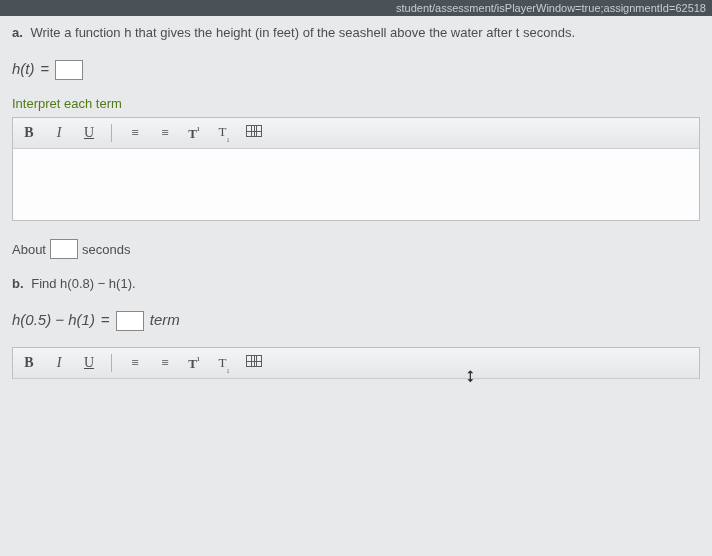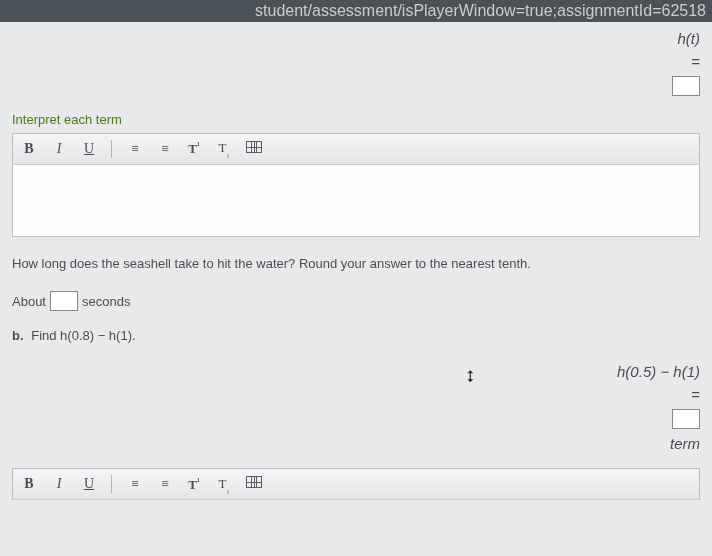--- a/index.html
+++ b/index.html
@@ -8,21 +8,21 @@
       background: #e8e9eb;
       width: 712px;
       height: 556px;
       overflow: hidden;
       color: #3a3e42;
       position: relative;
     }
     .url-bar {
       background: #4a5258;
       color: #c8cdd0;
-      font-size: 16px;
+      font-size: 11px;
       padding: 2px 6px;
       text-align: right;
       white-space: nowrap;
       overflow: hidden;
     }
     .content {
       padding: 8px 12px 0 12px;
     }
     .question-text {
       font-size: 13px;
@@ -33,23 +33,22 @@
     .part-label {
       font-weight: bold;
       margin-right: 4px;
     }
     .formula-line {
       font-size: 15px;
       color: #4a4e52;
       margin-bottom: 16px;
       font-style: italic;
       display: flex;
-      align-items: flex-end;
+      align-items: flex-start;
       gap: 6px;
-      flex-direction: column;
     }
     .formula-line .func { font-style: italic; }
     .formula-line .eq { font-style: normal; }
     .answer-box {
       display: inline-block;
       width: 28px;
       height: 20px;
       border: 1px solid #888;
       background: #fff;
       vertical-align: middle;
@@ -131,20 +130,24 @@
       pointer-events: none;
     }
   </style>
 </head>
 <body>
 
 <div class="url-bar">student/assessment/isPlayerWindow=true;assignmentId=62518</div>
 
 <div class="content">
 
+  <div class="question-text">
+    <span class="part-label">a.</span>
+    <span>Write a function h that gives the height (in feet) of the seashell above the water after t seconds.</span>
+  </div>
 
   <div class="formula-line">
     <span class="func">h(t)</span>
     <span class="eq">=</span>
     <span class="answer-box"></span>
   </div>
 
   <div class="sub-prompt">Interpret each term</div>
 
   <div class="toolbar">
@@ -153,21 +156,20 @@
     <span class="btn underline">U</span>
     <span class="divider"></span>
     <span class="btn list-icon">≡</span>
     <span class="btn list-icon">≡</span>
     <span class="btn sup"><span>T</span><sup>¹</sup></span>
     <span class="btn sub"><span>T</span><sub>₁</sub></span>
     <span class="btn"><span class="table-icon"></span></span>
   </div>
   <div class="editor-area" contenteditable="true" style=""></div>
 
-  <div class="question-text">How long does the seashell take to hit the water? Round your answer to the nearest tenth.</div>
 
   <div class="inline-answer">
     <span>About</span>
     <span class="answer-box"></span>
     <span>seconds</span>
   </div>
 
   <div class="question-text">
     <span class="part-label">b.</span>
     <span>Find h(0.8) − h(1).</span>

